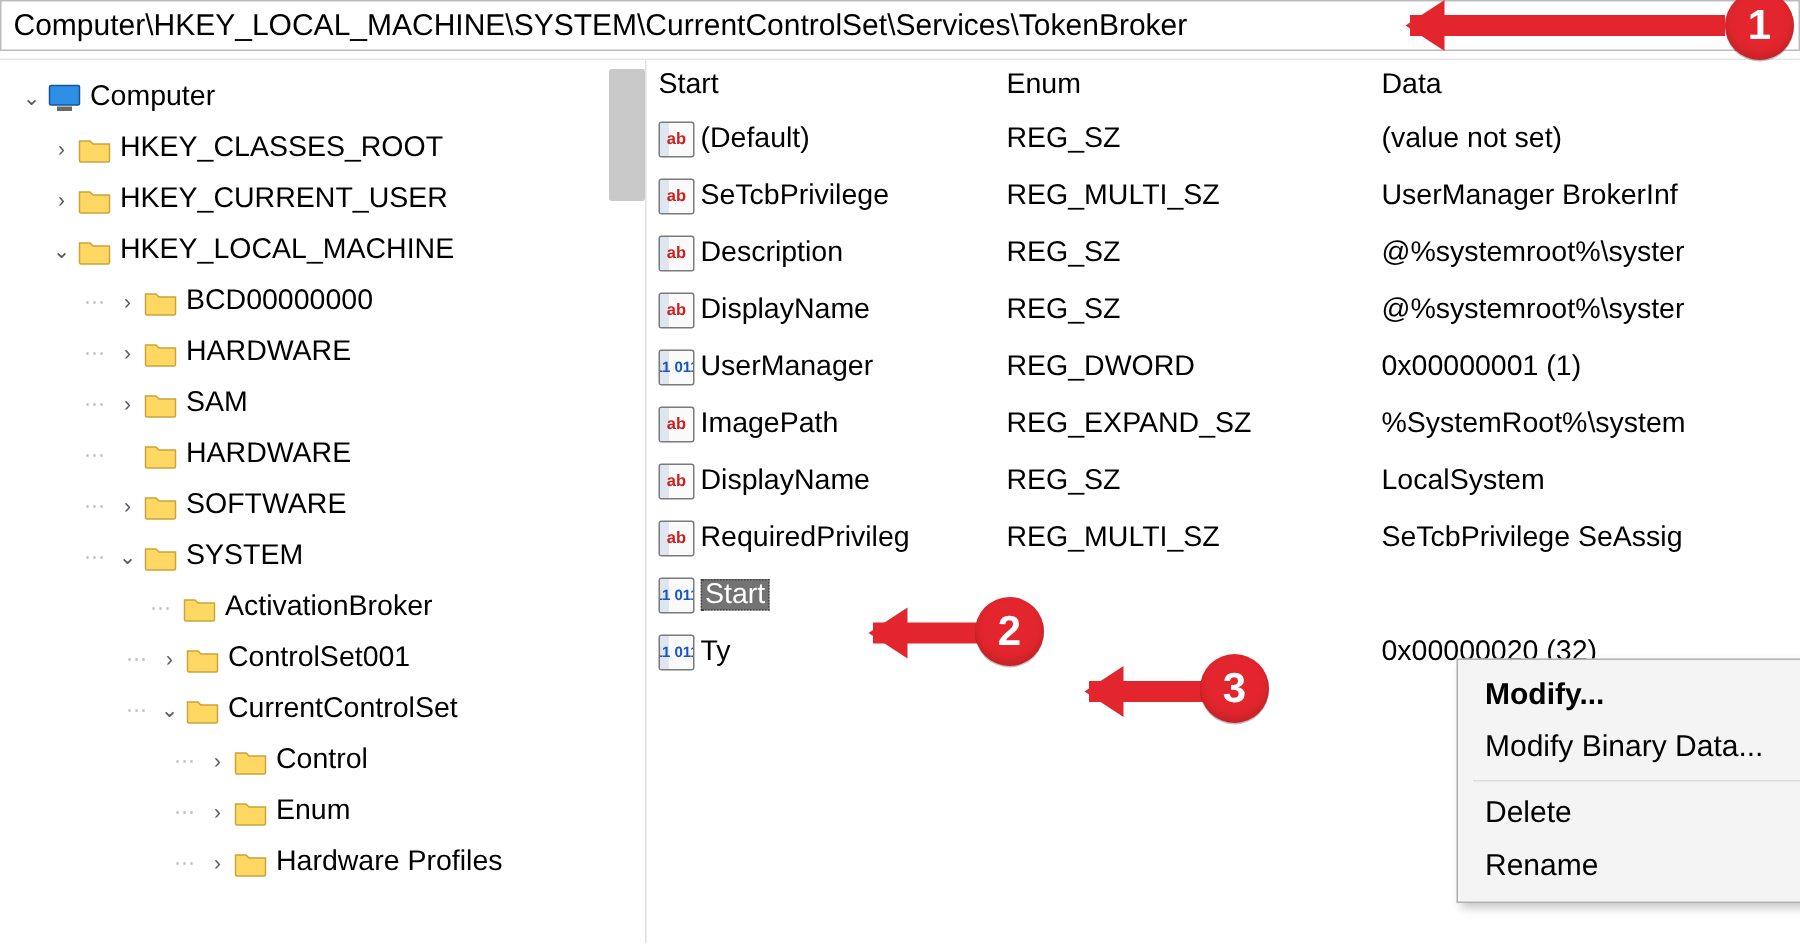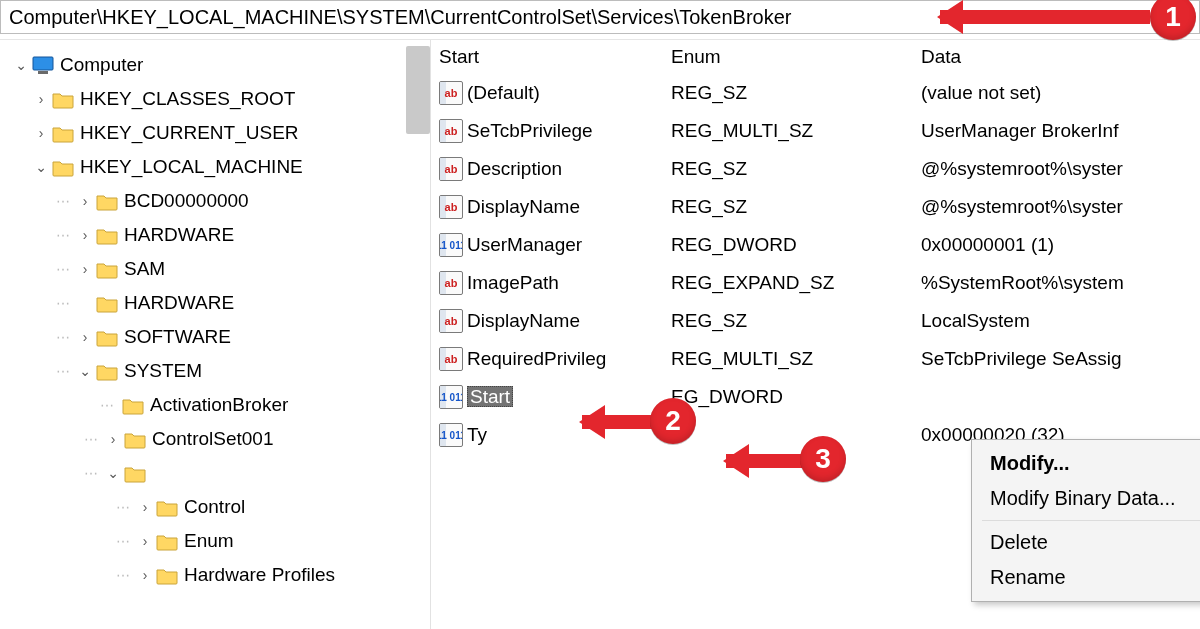--- a/index.html
+++ b/index.html
@@ -297,20 +297,21 @@
         <span>ControlSet001</span>
       </div>
       <div class="node" style="padding-left:76px">
         <span class="dots">⋯</span>
         <span class="tgl">⌄</span>
         <span class="folder">
             <svg width="22" height="19">
               <path d="M1 4h7l2 2h11v11a1 1 0 0 1-1 1H2a1 1 0 0 1-1-1V4z" fill="#ffd763" stroke="#caa43a"></path>
             </svg>
           </span>
+        <span>CurrentControlSet</span>
       </div>
 
       <div class="node" style="padding-left:108px">
         <span class="dots">⋯</span>
         <span class="tgl">›</span>
         <span class="folder">
             <svg width="22" height="19">
               <path d="M1 4h7l2 2h11v11a1 1 0 0 1-1 1H2a1 1 0 0 1-1-1V4z" fill="#ffd763" stroke="#caa43a"></path>
             </svg>
           </span>
@@ -411,21 +412,20 @@
           <div class="valname">RequiredPrivileg</div>
           <div class="c2">REG_MULTI_SZ</div>
           <div class="c3">SeTcbPrivilege SeAssig</div>
         </div>
         <div class="row">
           <div class="vicon num">
             <span>011
 0110</span>
           </div>
           <div class="valname"><span class="sel">Start</span></div>
-          <div class="c2">EG_DWORD</div>
         </div>
         <div class="row">
           <div class="vicon num">
             <span>011
 0110</span>
           </div>
           <div class="valname">Ty</div>
           <div class="c2"></div>
           <div class="c3">0x00000020 (32)</div>
         </div>

